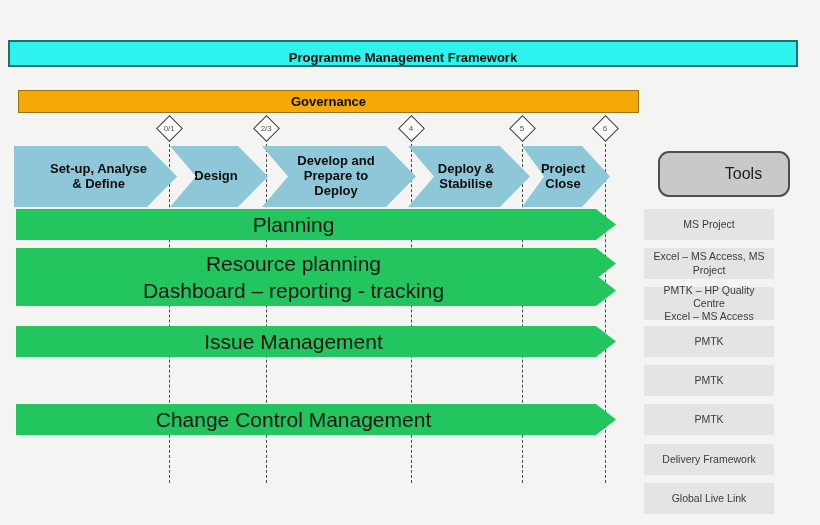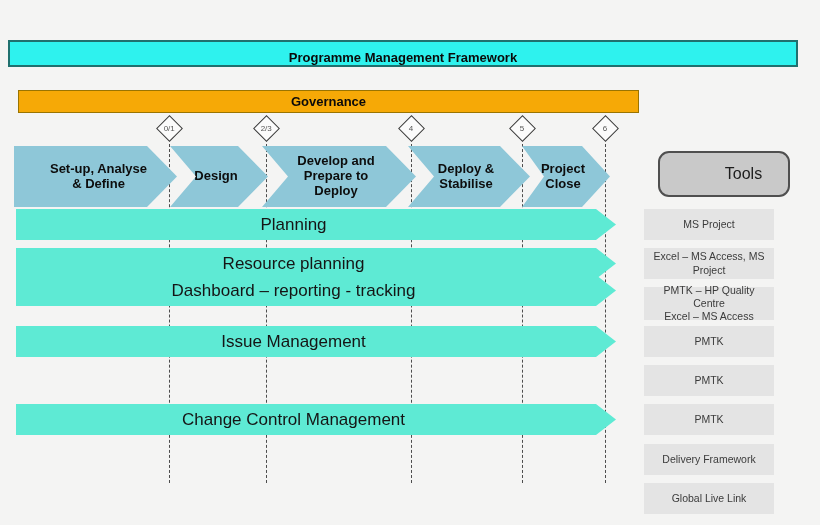--- a/index.html
+++ b/index.html
@@ -42,24 +42,24 @@
     display:flex;align-items:center;justify-content:center;text-align:center;
     font-weight:bold;font-size:13px;line-height:1.15;color:#0d0d0d;
   }
   .p0{left:14px;width:163px;clip-path:polygon(0 0,133px 0,163px 50%,133px 100%,0 100%);padding-right:26px;box-sizing:border-box;padding-left:32px;}
   .p1{left:170px;width:98px;clip-path:polygon(0 0,68px 0,98px 50%,68px 100%,0 100%,26px 50%);padding-left:20px;padding-right:26px;box-sizing:border-box;}
   .p2{left:262px;width:154px;clip-path:polygon(0 0,124px 0,154px 50%,124px 100%,0 100%,26px 50%);padding-left:20px;padding-right:26px;box-sizing:border-box;}
   .p3{left:408px;width:122px;clip-path:polygon(0 0,92px 0,122px 50%,92px 100%,0 100%,26px 50%);padding-left:20px;padding-right:26px;box-sizing:border-box;}
   .p4{left:522px;width:88px;clip-path:polygon(0 0,60px 0,88px 50%,60px 100%,0 100%,22px 50%);padding-left:16px;padding-right:22px;box-sizing:border-box;}
   
   .row{
-    position:absolute;left:16px;width:600px;height:31px;background:#5eead4;z-index:2;
+    position:absolute;left:16px;width:600px;height:31px;background:#22c55e;z-index:2;
     clip-path:polygon(0 0,580px 0,600px 50%,580px 100%,0 100%);
     display:flex;align-items:center;justify-content:center;
-    font-size:17px;color:#151515;box-sizing:border-box;padding-right:45px;
+    font-size:21px;color:#151515;box-sizing:border-box;padding-right:45px;
   }
   
   .tools-btn{
     position:absolute;left:658px;top:151px;width:132px;height:46px;
     background:#c9c9c9;border:2px solid #4f4f4f;border-radius:11px;
     display:flex;align-items:center;justify-content:center;
     font-size:16px;color:#1d1d1d;box-sizing:border-box;padding-left:39px;
   }
   .tool-box{
     position:absolute;left:644px;width:130px;height:31px;background:#e4e4e4;

